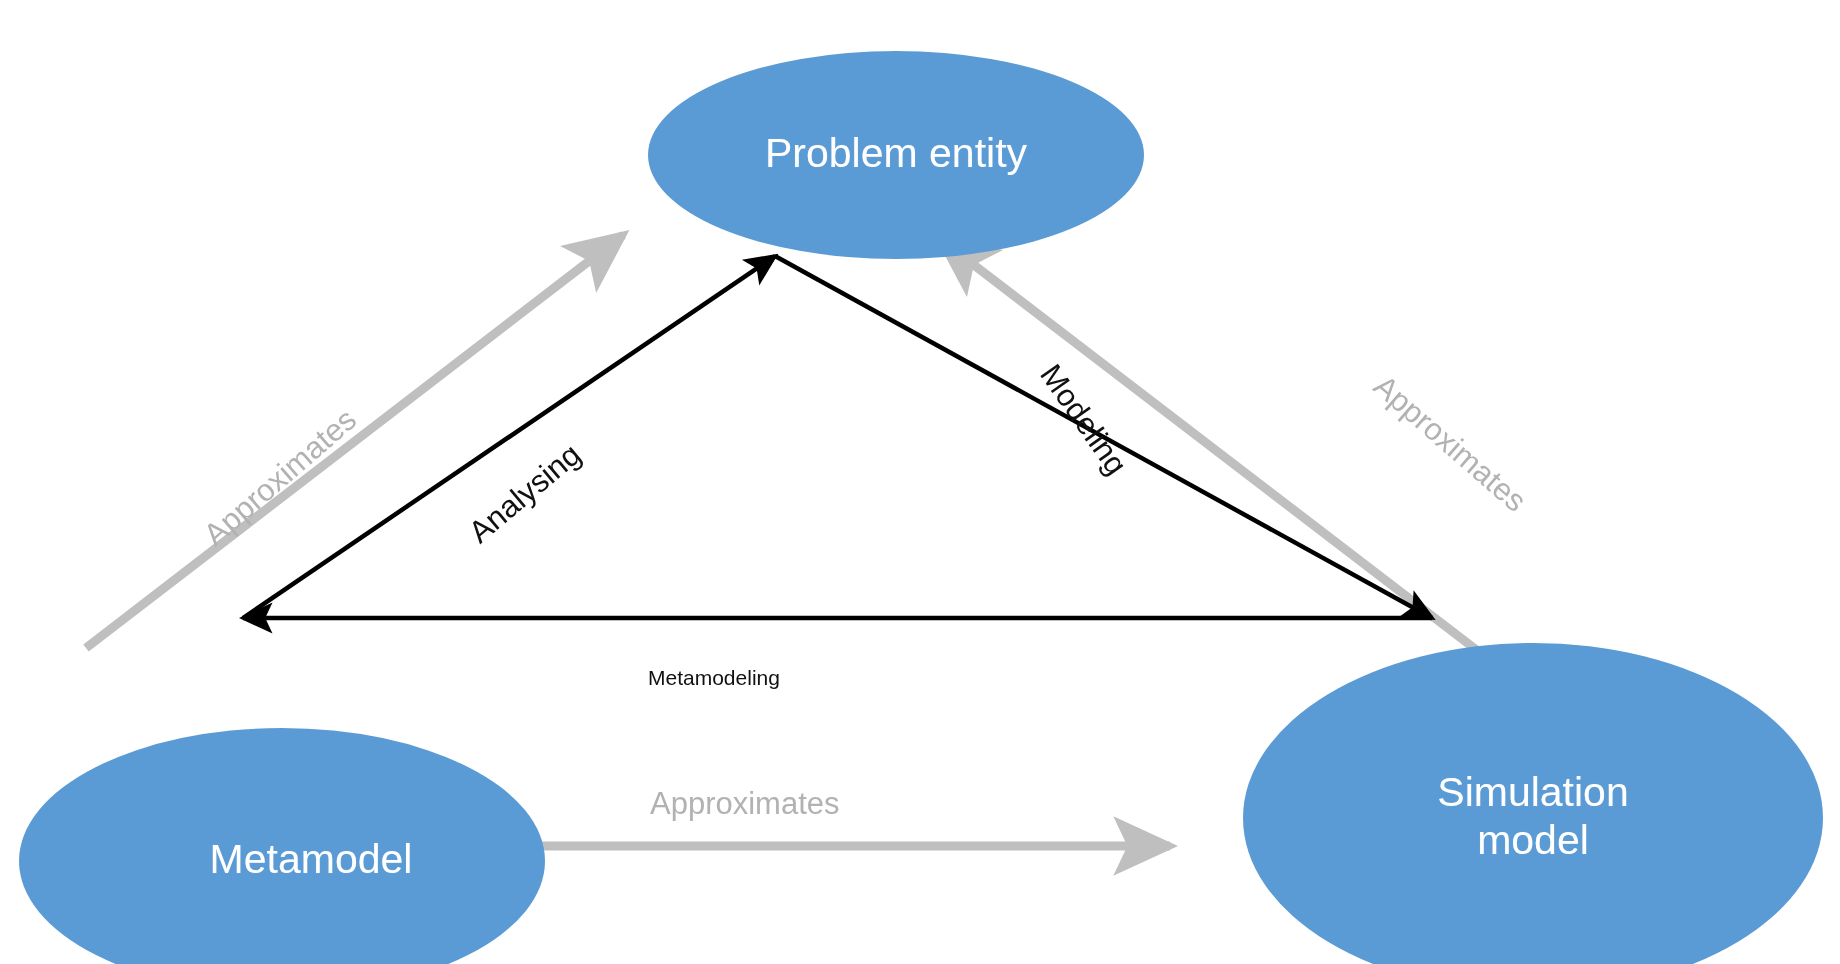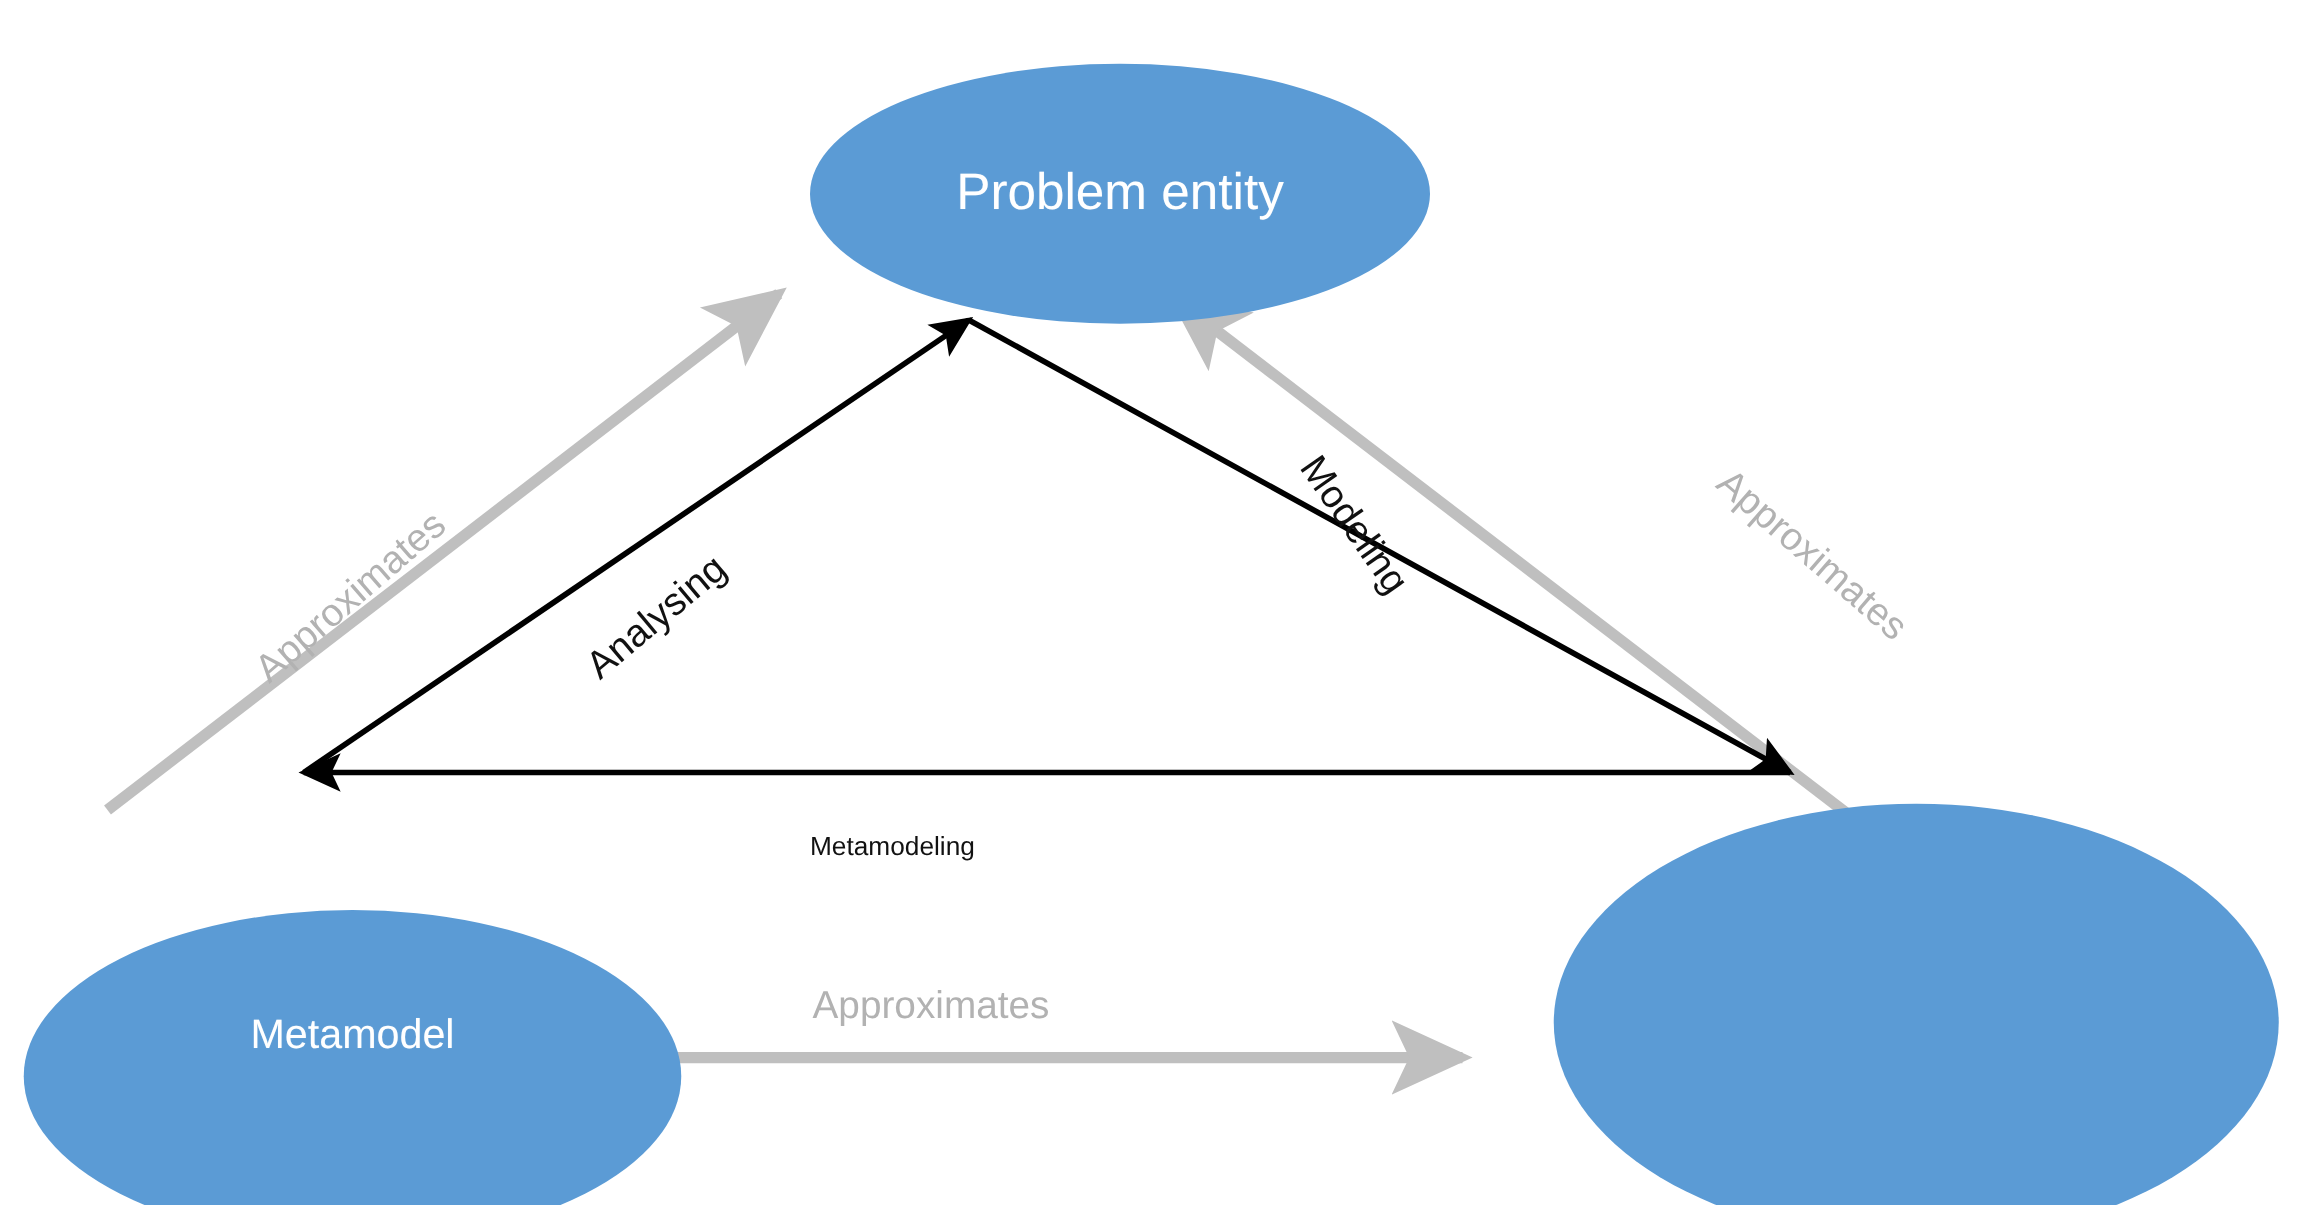--- a/index.html
+++ b/index.html
@@ -63,22 +63,24 @@
   </svg>
 
   <svg class="layer" viewBox="0 0 1840 964" xmlns="http://www.w3.org/2000/svg">
     <ellipse cx="896" cy="127" rx="248" ry="104" fill="#5B9BD5"></ellipse>
     <ellipse cx="282" cy="833" rx="263" ry="133" fill="#5B9BD5"></ellipse>
     <ellipse cx="1533" cy="790" rx="290" ry="175" fill="#5B9BD5"></ellipse>
   </svg>
 
   <div class="node-label" style="left:648px;top:101px;width:496px;font-size:41px;">Problem entity</div>
 
-  <div class="node-label" style="left:19px;top:780px;width:526px;font-size:33px;">Metamodel</div>
+  <div class="node-label" style="left:19px;top:807px;width:526px;font-size:41px;padding-left:29px;">Metamodel</div>
 
+  <div class="node-label" style="left:1243px;top:740px;width:580px;font-size:41px;">Simulation
+model</div>
 
   <div class="edge-label gray" style="left:197px;top:498px;font-size:31px;transform:rotate(-41deg);">Approximates</div>
 
   <div class="edge-label gray" style="left:1390px;top:340px;font-size:31px;transform:rotate(41deg);">Approximates</div>
 
   <div class="edge-label gray" style="left:650px;top:758px;font-size:31px;">Approximates</div>
 
   <div class="edge-label black" style="left:462px;top:495px;font-size:31px;transform:rotate(-40deg);">Analysing</div>
 
   <div class="edge-label black" style="left:1062px;top:330px;font-size:31px;transform:rotate(55deg);">Modeling</div>

